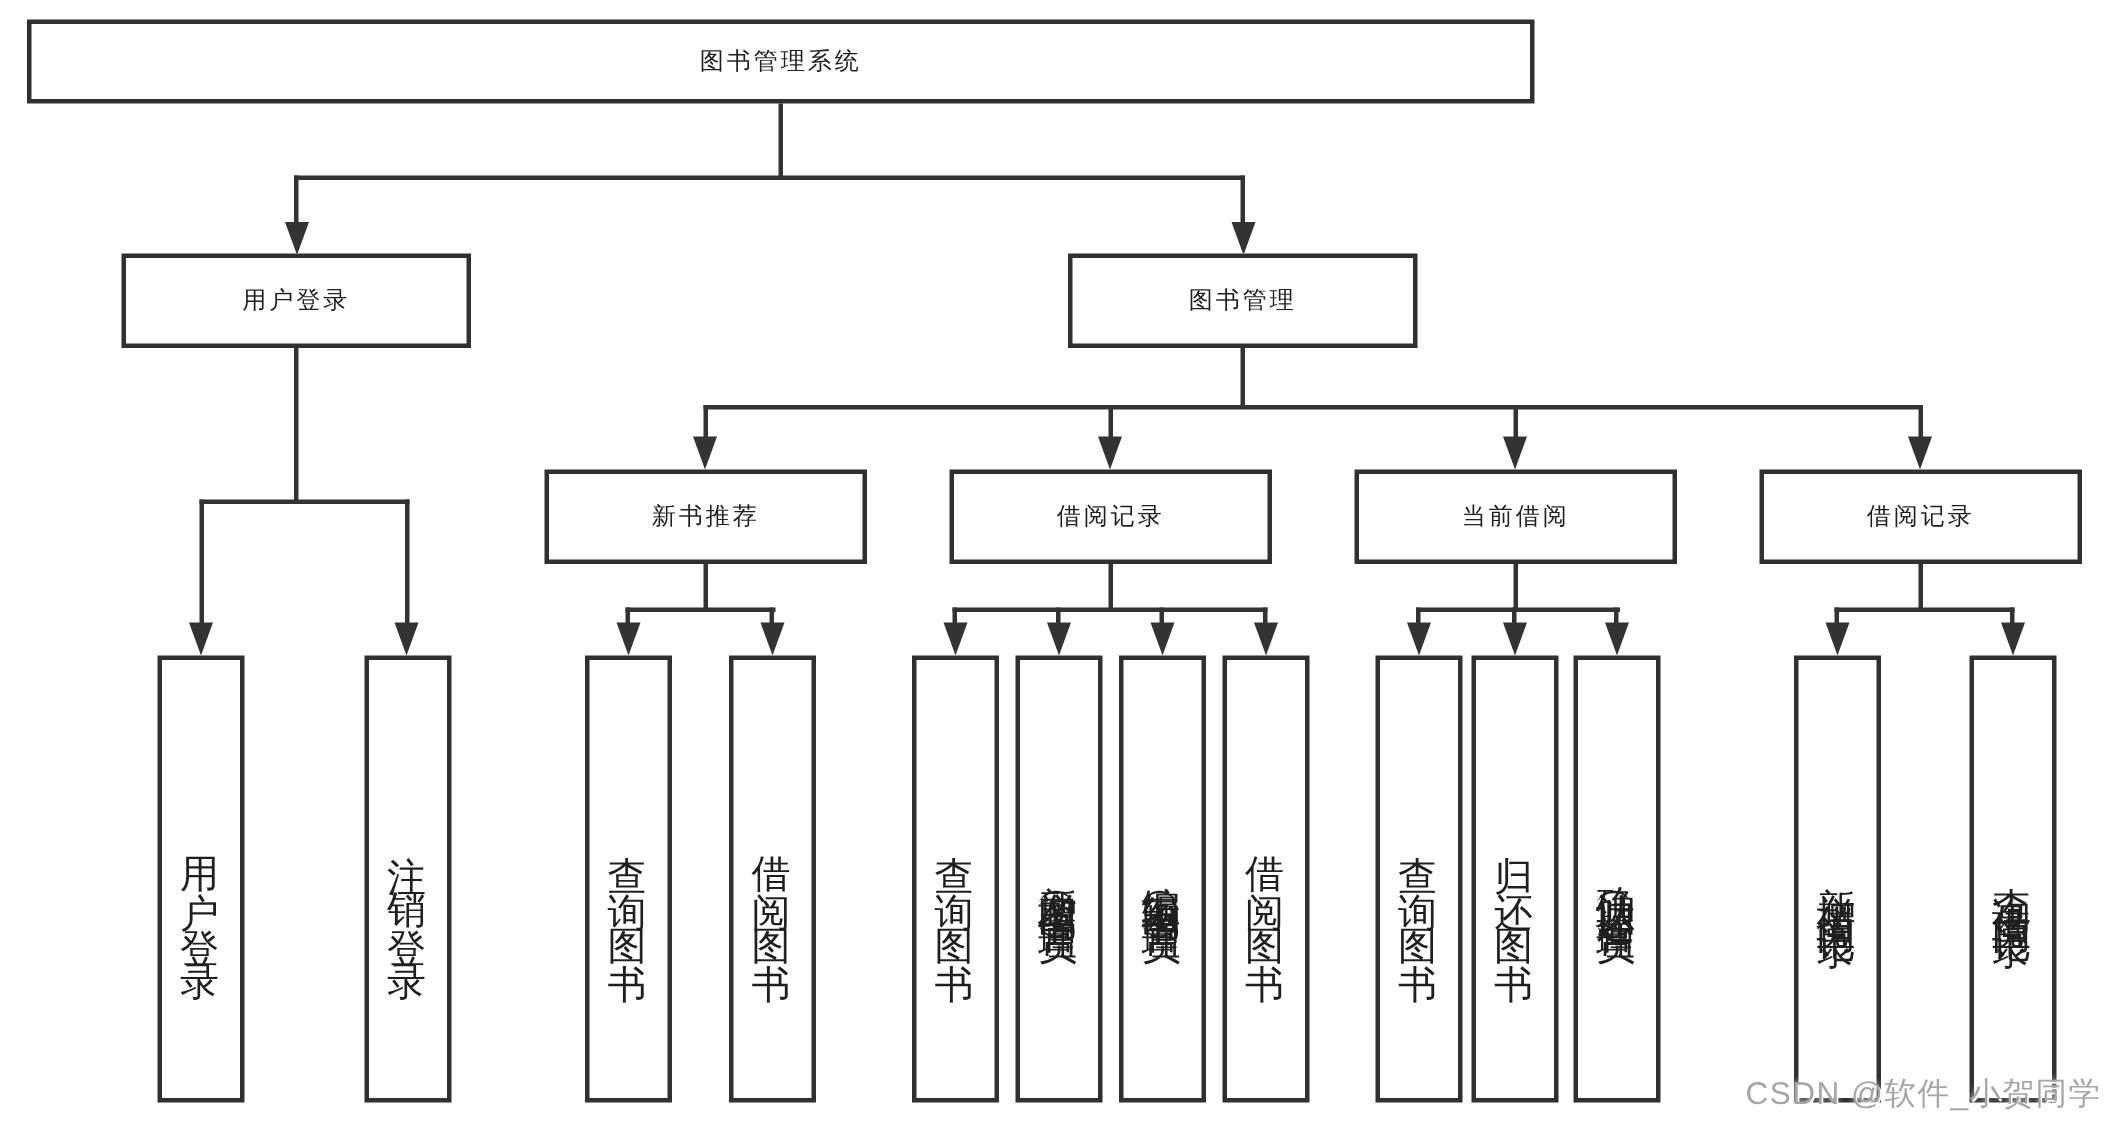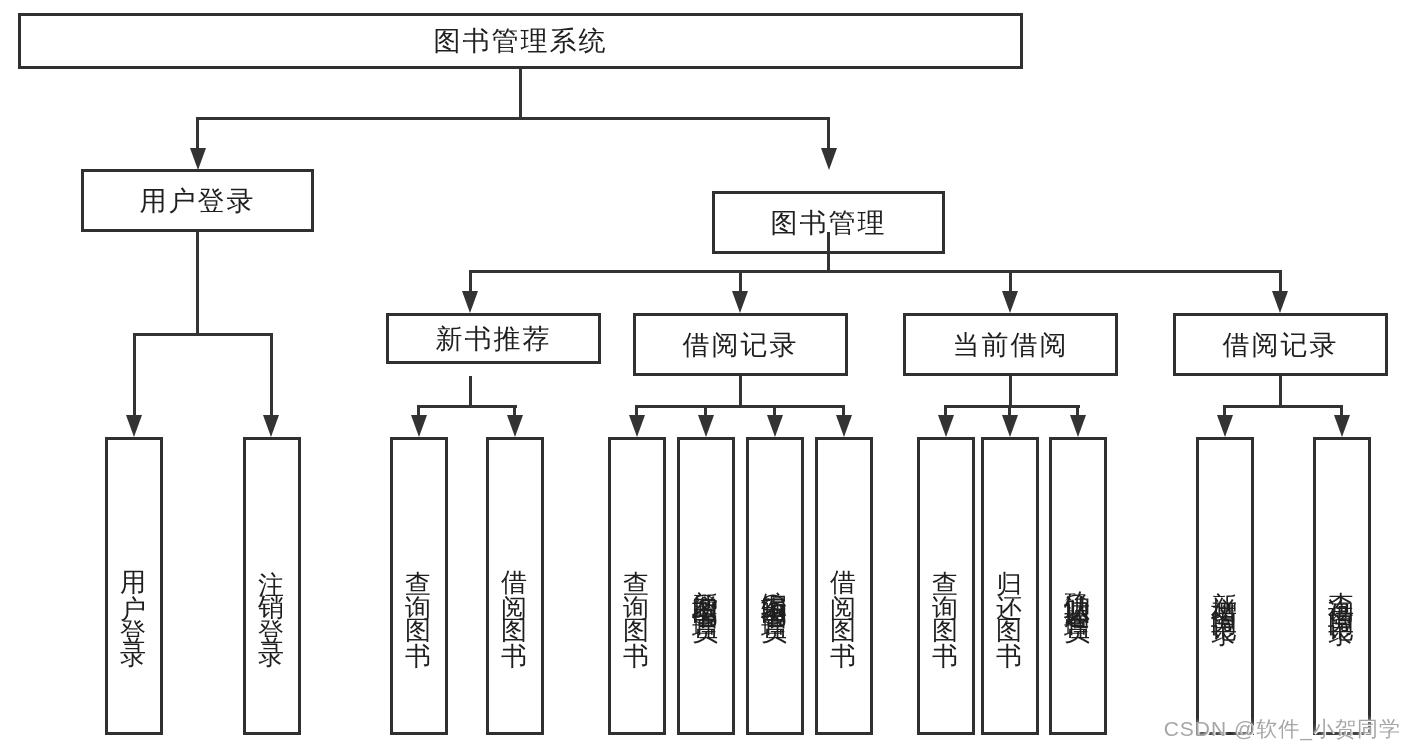--- a/index.html
+++ b/index.html
@@ -14,21 +14,21 @@
   .box {
     position:absolute;
     background:#ffffff;
     border:3px solid #303030;
     box-sizing:border-box;
     display:flex;
     align-items:center;
     justify-content:center;
     color:#1f1f1f;
   }
-  .hbox { font-size:27px; letter-spacing:2px; }
+  .hbox { font-size:16px; letter-spacing:2px; }
   .vbox {
     writing-mode:vertical-rl;
     font-size:26px;
   }
   .ls-wide  { letter-spacing:24px; padding-top:24px; }
   .ls-mid   { letter-spacing:6px;  padding-top:6px; }
   .ls-tight { letter-spacing:4px;  padding-top:4px; }
   .line { position:absolute; background:#333333; }
   .arrow {
     position:absolute;
@@ -60,21 +60,21 @@
   <div class="line" style="left:519px; top:69px; width:3px; height:50px;"></div>
   <div class="line" style="left:196px; top:117px; width:634px; height:3px;"></div>
   <div class="line" style="left:196px; top:117px; width:3px; height:34px;"></div>
   <div class="arrow" style="left:190px; top:148px;"></div>
   <div class="line" style="left:827px; top:117px; width:3px; height:34px;"></div>
   <div class="arrow" style="left:821px; top:148px;"></div>
 
   <div class="box hbox" style="left:81px; top:169px; width:233px; height:63px;">
     <span>用户登录</span>
   </div>
-  <div class="box hbox" style="left:712px; top:169px; width:233px; height:63px;margin-top:22px;">
+  <div class="box hbox" style="left:712px; top:169px; width:233px; height:63px;">
     <span>图书管理</span>
   </div>
 
   <div class="line" style="left:196px; top:232px; width:3px; height:103px;"></div>
   <div class="line" style="left:133px; top:333px; width:140px; height:3px;"></div>
   <div class="line" style="left:133px; top:333px; width:3px; height:84px;"></div>
   <div class="arrow" style="left:126px; top:415px;"></div>
   <div class="line" style="left:270px; top:333px; width:3px; height:84px;"></div>
   <div class="arrow" style="left:263px; top:415px;"></div>
 
@@ -82,21 +82,21 @@
   <div class="line" style="left:469px; top:270px; width:813px; height:3px;"></div>
   <div class="line" style="left:469px; top:270px; width:3px; height:25px;"></div>
   <div class="arrow" style="left:462px; top:291px;"></div>
   <div class="line" style="left:739px; top:270px; width:3px; height:25px;"></div>
   <div class="arrow" style="left:732px; top:291px;"></div>
   <div class="line" style="left:1009px; top:270px; width:3px; height:25px;"></div>
   <div class="arrow" style="left:1002px; top:291px;"></div>
   <div class="line" style="left:1279px; top:270px; width:3px; height:25px;"></div>
   <div class="arrow" style="left:1272px; top:291px;"></div>
 
-  <div class="box hbox" style="left:363px; top:313px; width:215px; height:51px;margin-left:23px;">
+  <div class="box hbox" style="left:363px; top:313px; width:215px; height:63px;">
     <span>新书推荐</span>
   </div>
   <div class="box hbox" style="left:633px; top:313px; width:215px; height:63px;">
     <span>借阅记录</span>
   </div>
   <div class="box hbox" style="left:1173px; top:313px; width:215px; height:63px;">
     <span>借阅记录</span>
   </div>
   <div class="box hbox" style="left:903px; top:313px; width:215px; height:63px;">
     <span>当前借阅</span>

